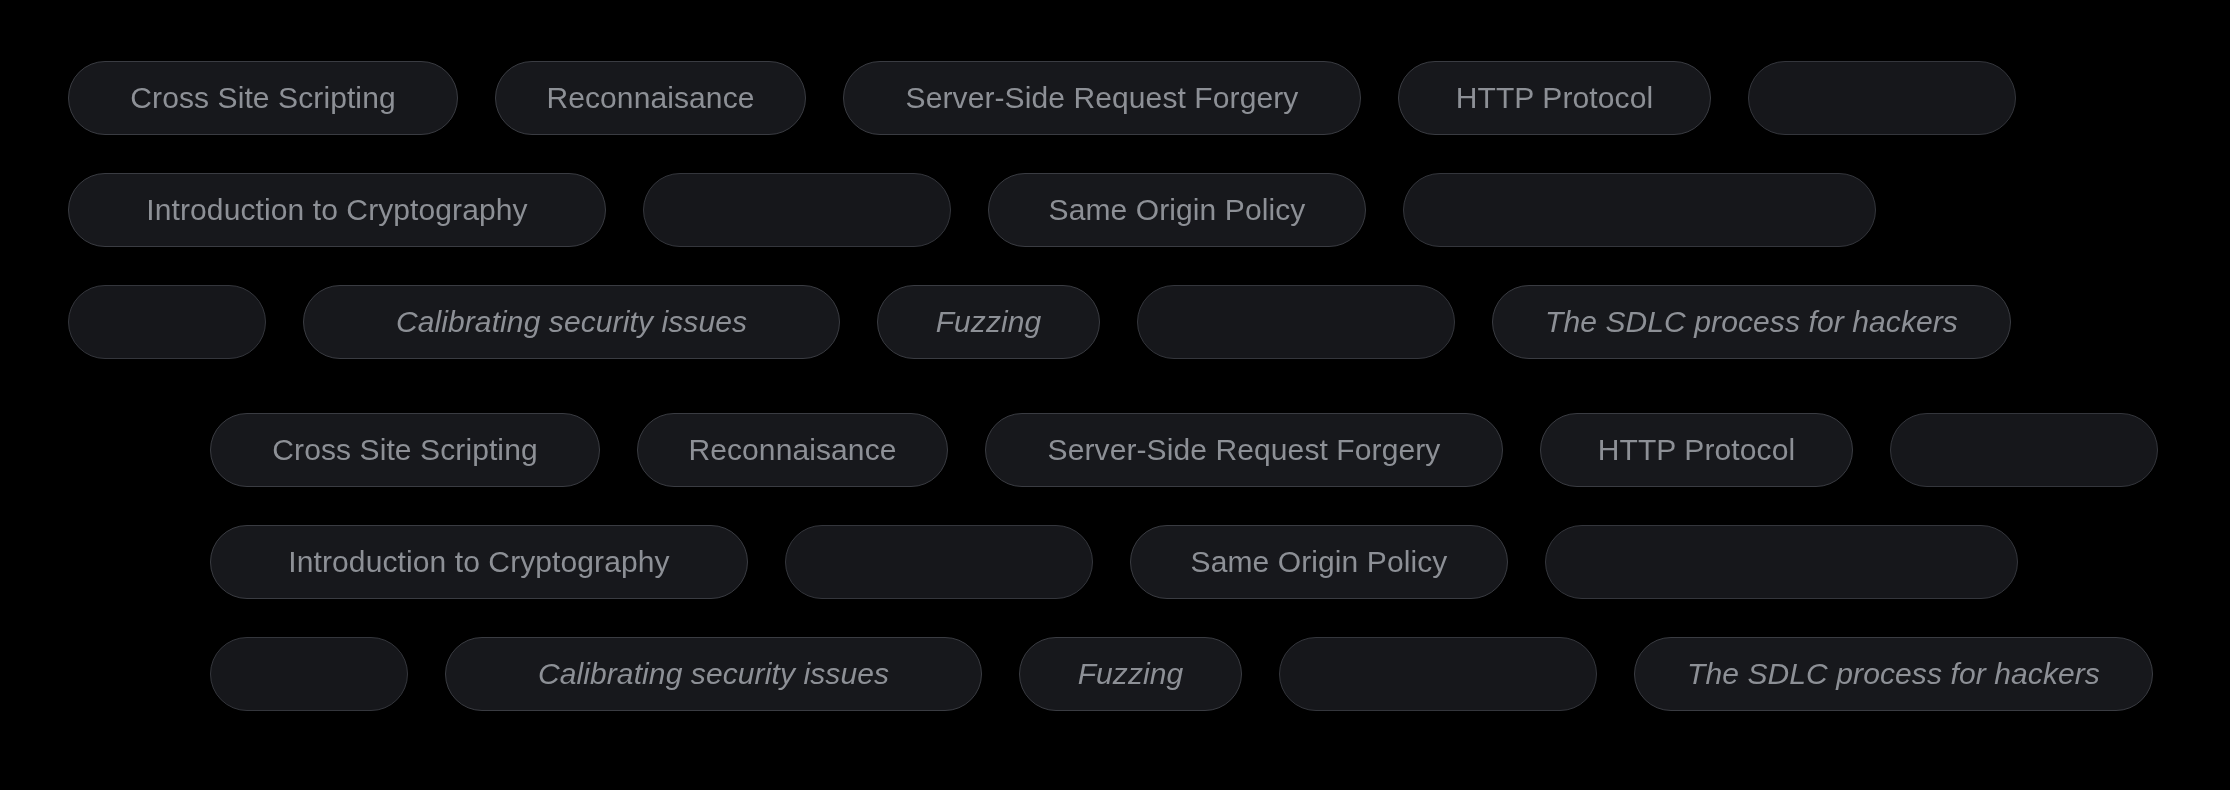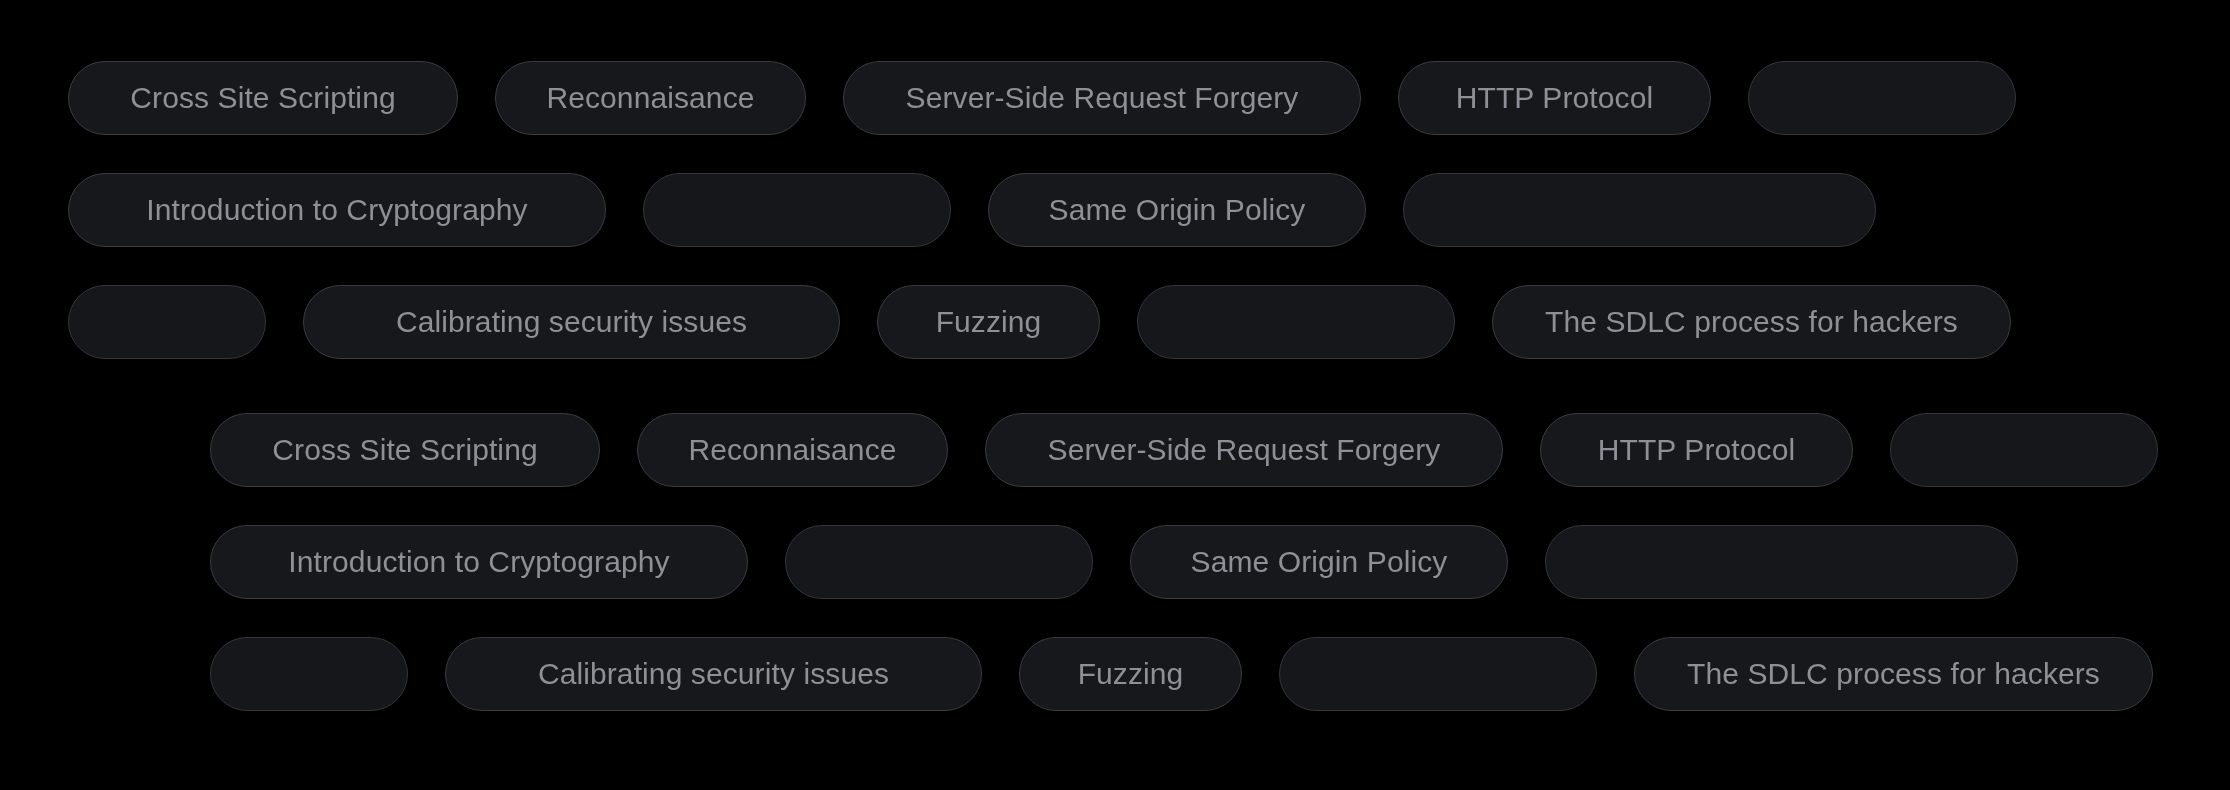--- a/index.html
+++ b/index.html
@@ -26,21 +26,21 @@
     left: 0;
     top: 0;
   }
   .chip-row {
     position: relative;
     height: 74px;
     margin-bottom: 38px;
     white-space: nowrap;
     font-size: 0;
   }
-  .chip-row:last-child { margin-bottom: 0; }
+  .chip-row:last-child { margin-bottom: 0; font-style: italic; }
 
   .chip {
     display: inline-flex;
     align-items: center;
     justify-content: center;
     height: 74px;
     box-sizing: border-box;
     border-radius: 999px;
     background: #17181c;
     border: 1px solid #3a3c42;

